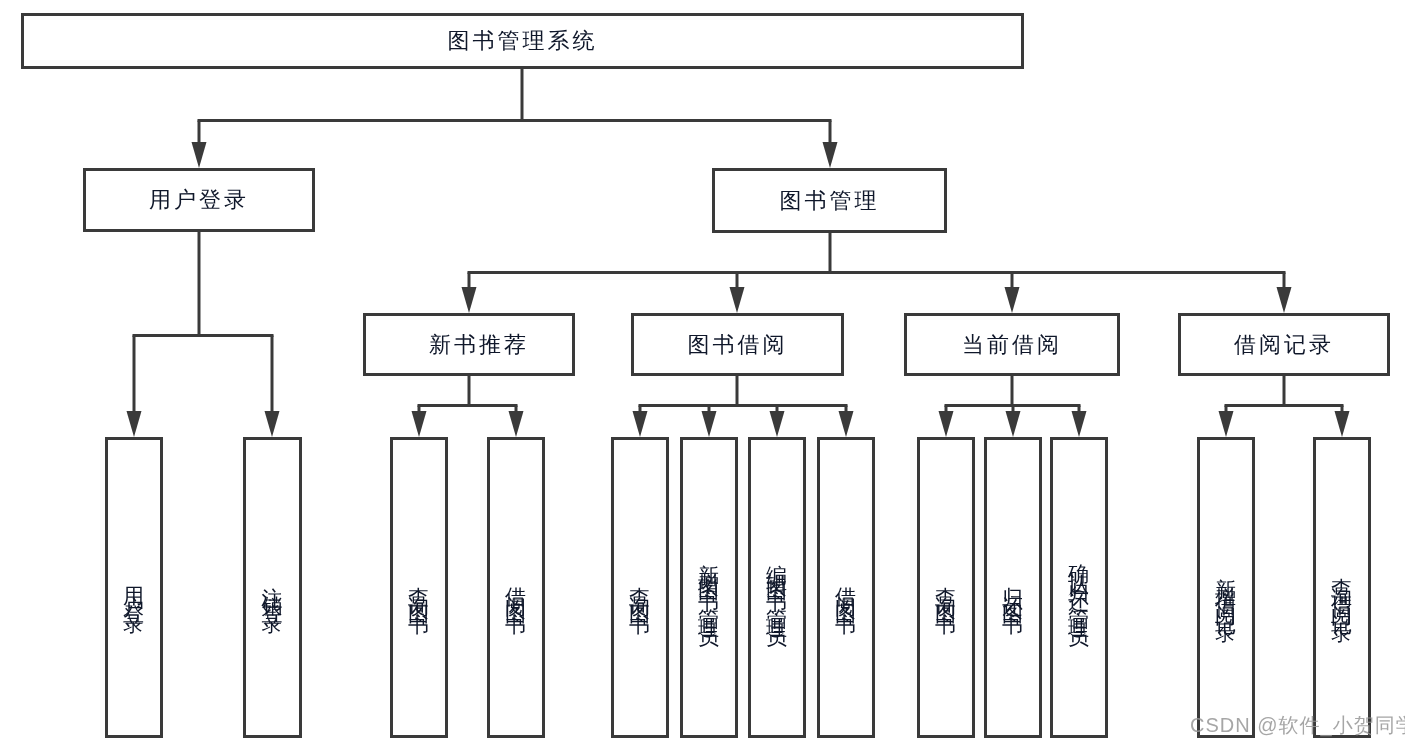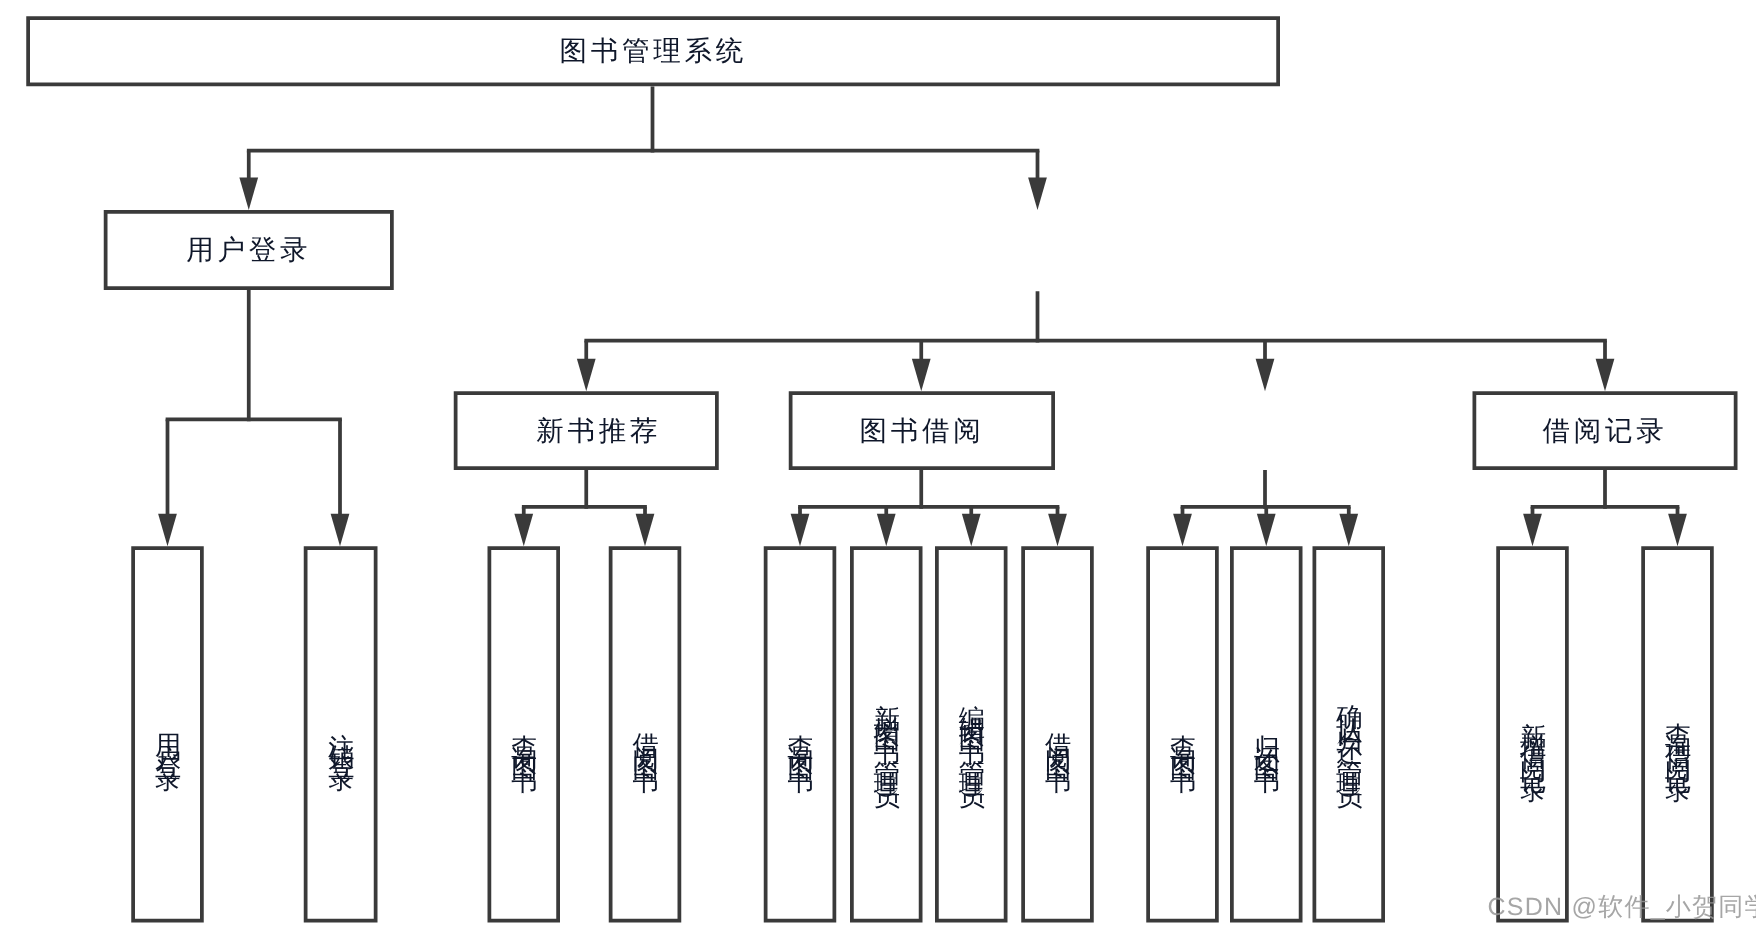--- a/index.html
+++ b/index.html
@@ -136,27 +136,33 @@
     </g>
   </svg>
 
   <div class="box hbox" style="left:21px; top:13px; width:1003px; height:56px;">
     <span>图书管理系统</span>
   </div>
 
   <div class="box hbox" style="left:83px; top:168px; width:232px; height:64px;">
     <span>用户登录</span>
   </div>
+  <div class="box hbox" style="left:712px; top:168px; width:235px; height:65px;">
+    <span>图书管理</span>
+  </div>
 
   <div class="box hbox" style="left:363px; top:313px; width:212px; height:63px;padding-left:20px;">
     <span>新书推荐</span>
   </div>
   <div class="box hbox" style="left:631px; top:313px; width:213px; height:63px;">
     <span>图书借阅</span>
   </div>
+  <div class="box hbox" style="left:904px; top:313px; width:216px; height:63px;">
+    <span>当前借阅</span>
+  </div>
   <div class="box hbox" style="left:1178px; top:313px; width:212px; height:63px;">
     <span>借阅记录</span>
   </div>
 
   <div class="box vbox" style="left:105px; top:437px; width:58px; height:301px;">
     <span class="vtext">用户登录</span>
   </div>
   <div class="box vbox" style="left:243px; top:437px; width:59px; height:301px;">
     <span class="vtext">注销登录</span>
   </div>

